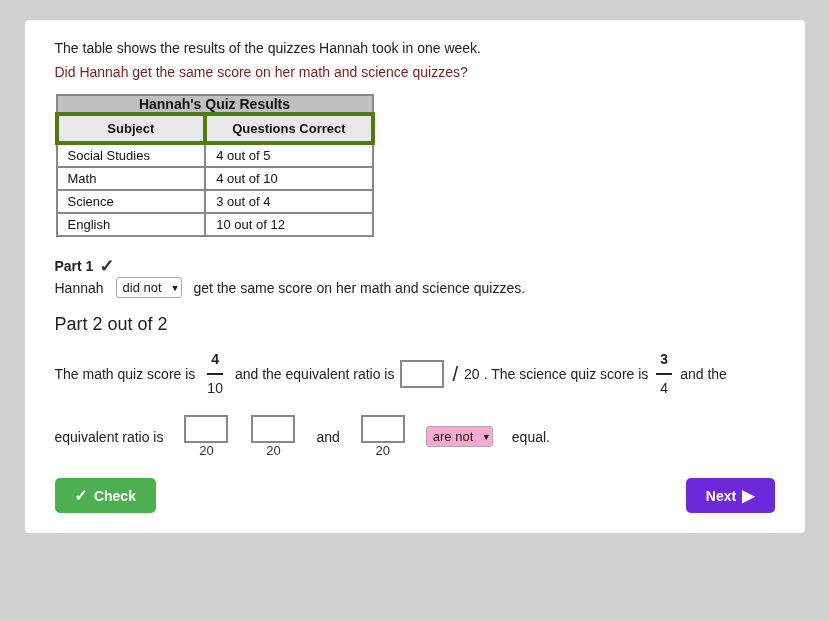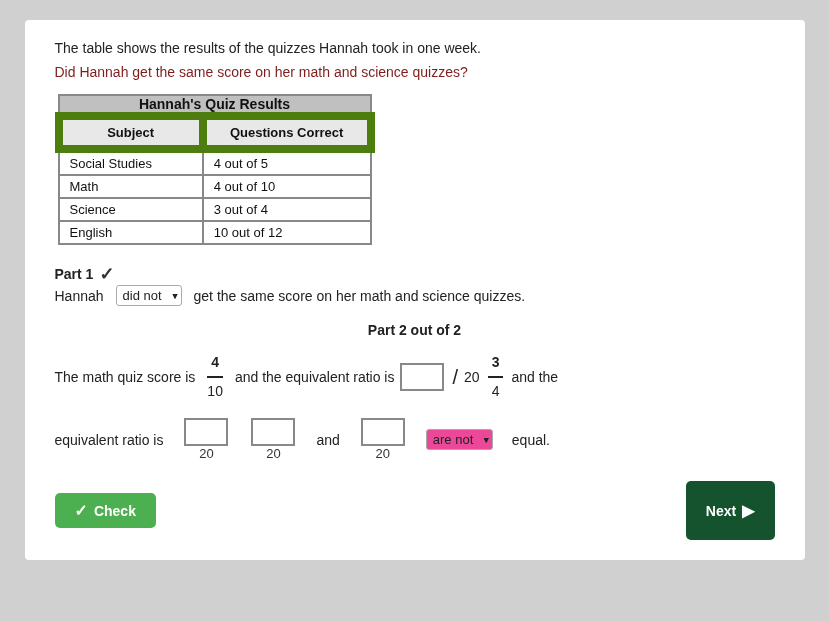--- a/index.html
+++ b/index.html
@@ -43,21 +43,21 @@
       padding: 0 12px;
       border: 2px solid #888;
       color: #111;
     }
     .quiz-table th {
       background: #e8e8e8;
       text-align: center;
       font-size: 13px;
       font-weight: bold;
       padding: 5px 0;
-      border: 8px solid #4d7c0f;
+      border: 4px solid #4d7c0f;
       color: #111;
     }
     .quiz-table td {
       text-align: left;
       font-size: 13px;
       padding: 3px 10px;
       border: 2px solid #888;
       color: #111;
       background: #fff;
     }
@@ -103,25 +103,24 @@
     }
     .dropdown-wrapper::after {
       content: '▾';
       position: absolute;
       right: 4px;
       font-size: 10px;
       pointer-events: none;
     }
     
     .part2-label {
-      font-size: 14px;
-      font-weight: bold;
+      font-size: 18px;
+      font-weight: normal;
       color: #222;
       margin-bottom: 12px;
-      text-align: center;
     }
     .math-line {
       font-size: 14px;
       color: #222;
       display: flex;
       align-items: center;
       flex-wrap: wrap;
       gap: 4px;
       margin-bottom: 14px;
       line-height: 1.8;
@@ -201,37 +200,37 @@
       font-weight: bold;
       cursor: pointer;
       display: flex;
       align-items: center;
       gap: 6px;
     }
     .check-button .check-icon {
       font-size: 16px;
     }
     .next-button {
-      background: #14532d;
+      background: #6d28d9;
       color: #fff;
       border: none;
       border-radius: 5px;
-      padding: 20px 20px;
+      padding: 8px 20px;
       font-size: 14px;
       font-weight: bold;
       cursor: pointer;
       display: flex;
       align-items: center;
       gap: 6px;
     }
     .next-button .arrow-icon {
       font-size: 16px;
     }
     .are-not-select {
-      background: #ec4899;
+      background: #f9a8d4;
       border: 1px solid #aaa;
       border-radius: 3px;
       font-size: 13px;
       padding: 2px 18px 2px 6px;
       appearance: none;
       -webkit-appearance: none;
       cursor: pointer;
       color: #222;
     }
   </style>
@@ -297,20 +296,21 @@
     <span class="fraction">
       <span class="numerator">4</span>
       <span class="denominator">10</span>
     </span>
     <span>and the equivalent ratio is</span>
     <div class="stacked-input">
       <input class="input-box" type="text" value="" style="">
     </div>
     <span style="font-size:20px;margin:0 2px;line-height:1">/</span>
     <span style="font-size:14px;">20</span>
+    <span>. The science quiz score is</span>
     <span class="fraction">
       <span class="numerator">3</span>
       <span class="denominator">4</span>
     </span>
     <span>and the</span>
   </div>
 
   <div class="second-line">
     <span>equivalent ratio is</span>
     <div class="stacked-input">

